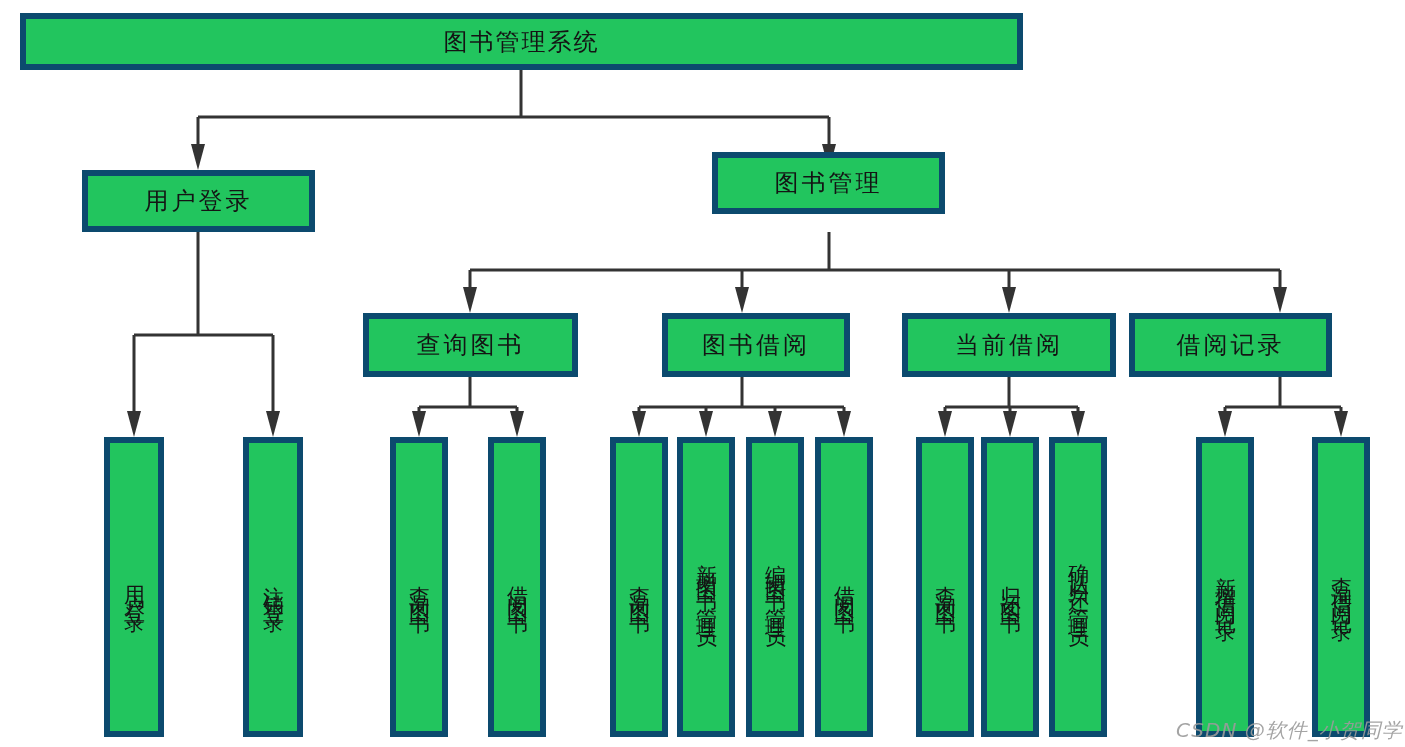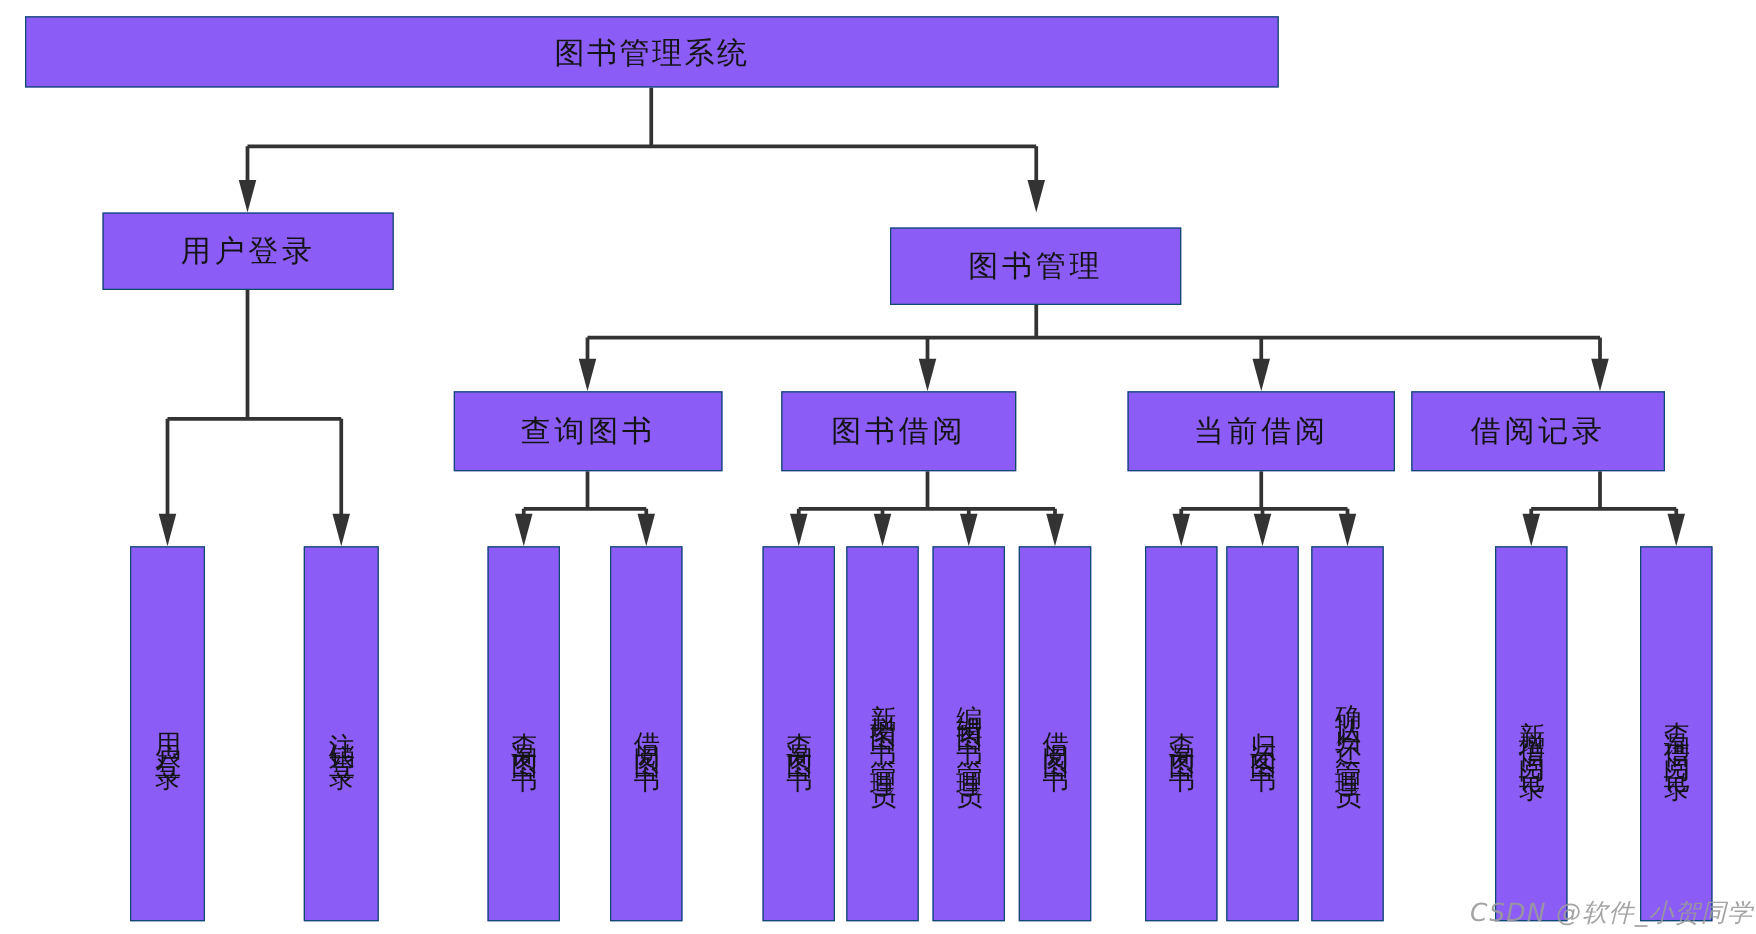--- a/index.html
+++ b/index.html
@@ -11,22 +11,22 @@
     font-family: "DejaVu Sans", "Liberation Sans", sans-serif;
     overflow: hidden;
   }
   svg.wires { position: absolute; left: 0; top: 0; z-index: 1; }
   svg.wires path { stroke: #333333; stroke-width: 3; fill: none; }
   svg.wires polygon { fill: #333333; stroke: none; }
 
   .node {
     position: absolute;
     box-sizing: border-box;
-    background: #8b5cf6;
-    border: 1px solid #0c4a6e;
+    background: #22c55e;
+    border: 6px solid #0c4a6e;
     display: flex;
     align-items: center;
     justify-content: center;
     color: #141414;
     z-index: 2;
   }
   .node.h span {
     font-size: 24px;
     letter-spacing: 3px;
     white-space: nowrap;
@@ -102,28 +102,28 @@
     </g>
   </svg>
 
   <div class="node h root" style="left:20px; top:13px; width:1003px; height:57px">
     <span>图书管理系统</span>
   </div>
 
   <div class="node h" style="left:82px; top:170px; width:233px; height:62px">
     <span>用户登录</span>
   </div>
-  <div class="node h" style="left:712px; top:182px; width:233px; height:62px">
+  <div class="node h" style="left:712px; top:152px; width:233px; height:62px">
     <span>图书管理</span>
   </div>
 
   <div class="node h" style="left:363px; top:313px; width:215px; height:64px">
     <span>查询图书</span>
   </div>
-  <div class="node h" style="left:625px; top:313px; width:188px; height:64px">
+  <div class="node h" style="left:662px; top:313px; width:188px; height:64px">
     <span>图书借阅</span>
   </div>
   <div class="node h" style="left:902px; top:313px; width:214px; height:64px">
     <span>当前借阅</span>
   </div>
   <div class="node h" style="left:1129px; top:313px; width:203px; height:64px">
     <span>借阅记录</span>
   </div>
 
   <div class="node v" style="left:104px; top:437px; width:60px; height:300px">

